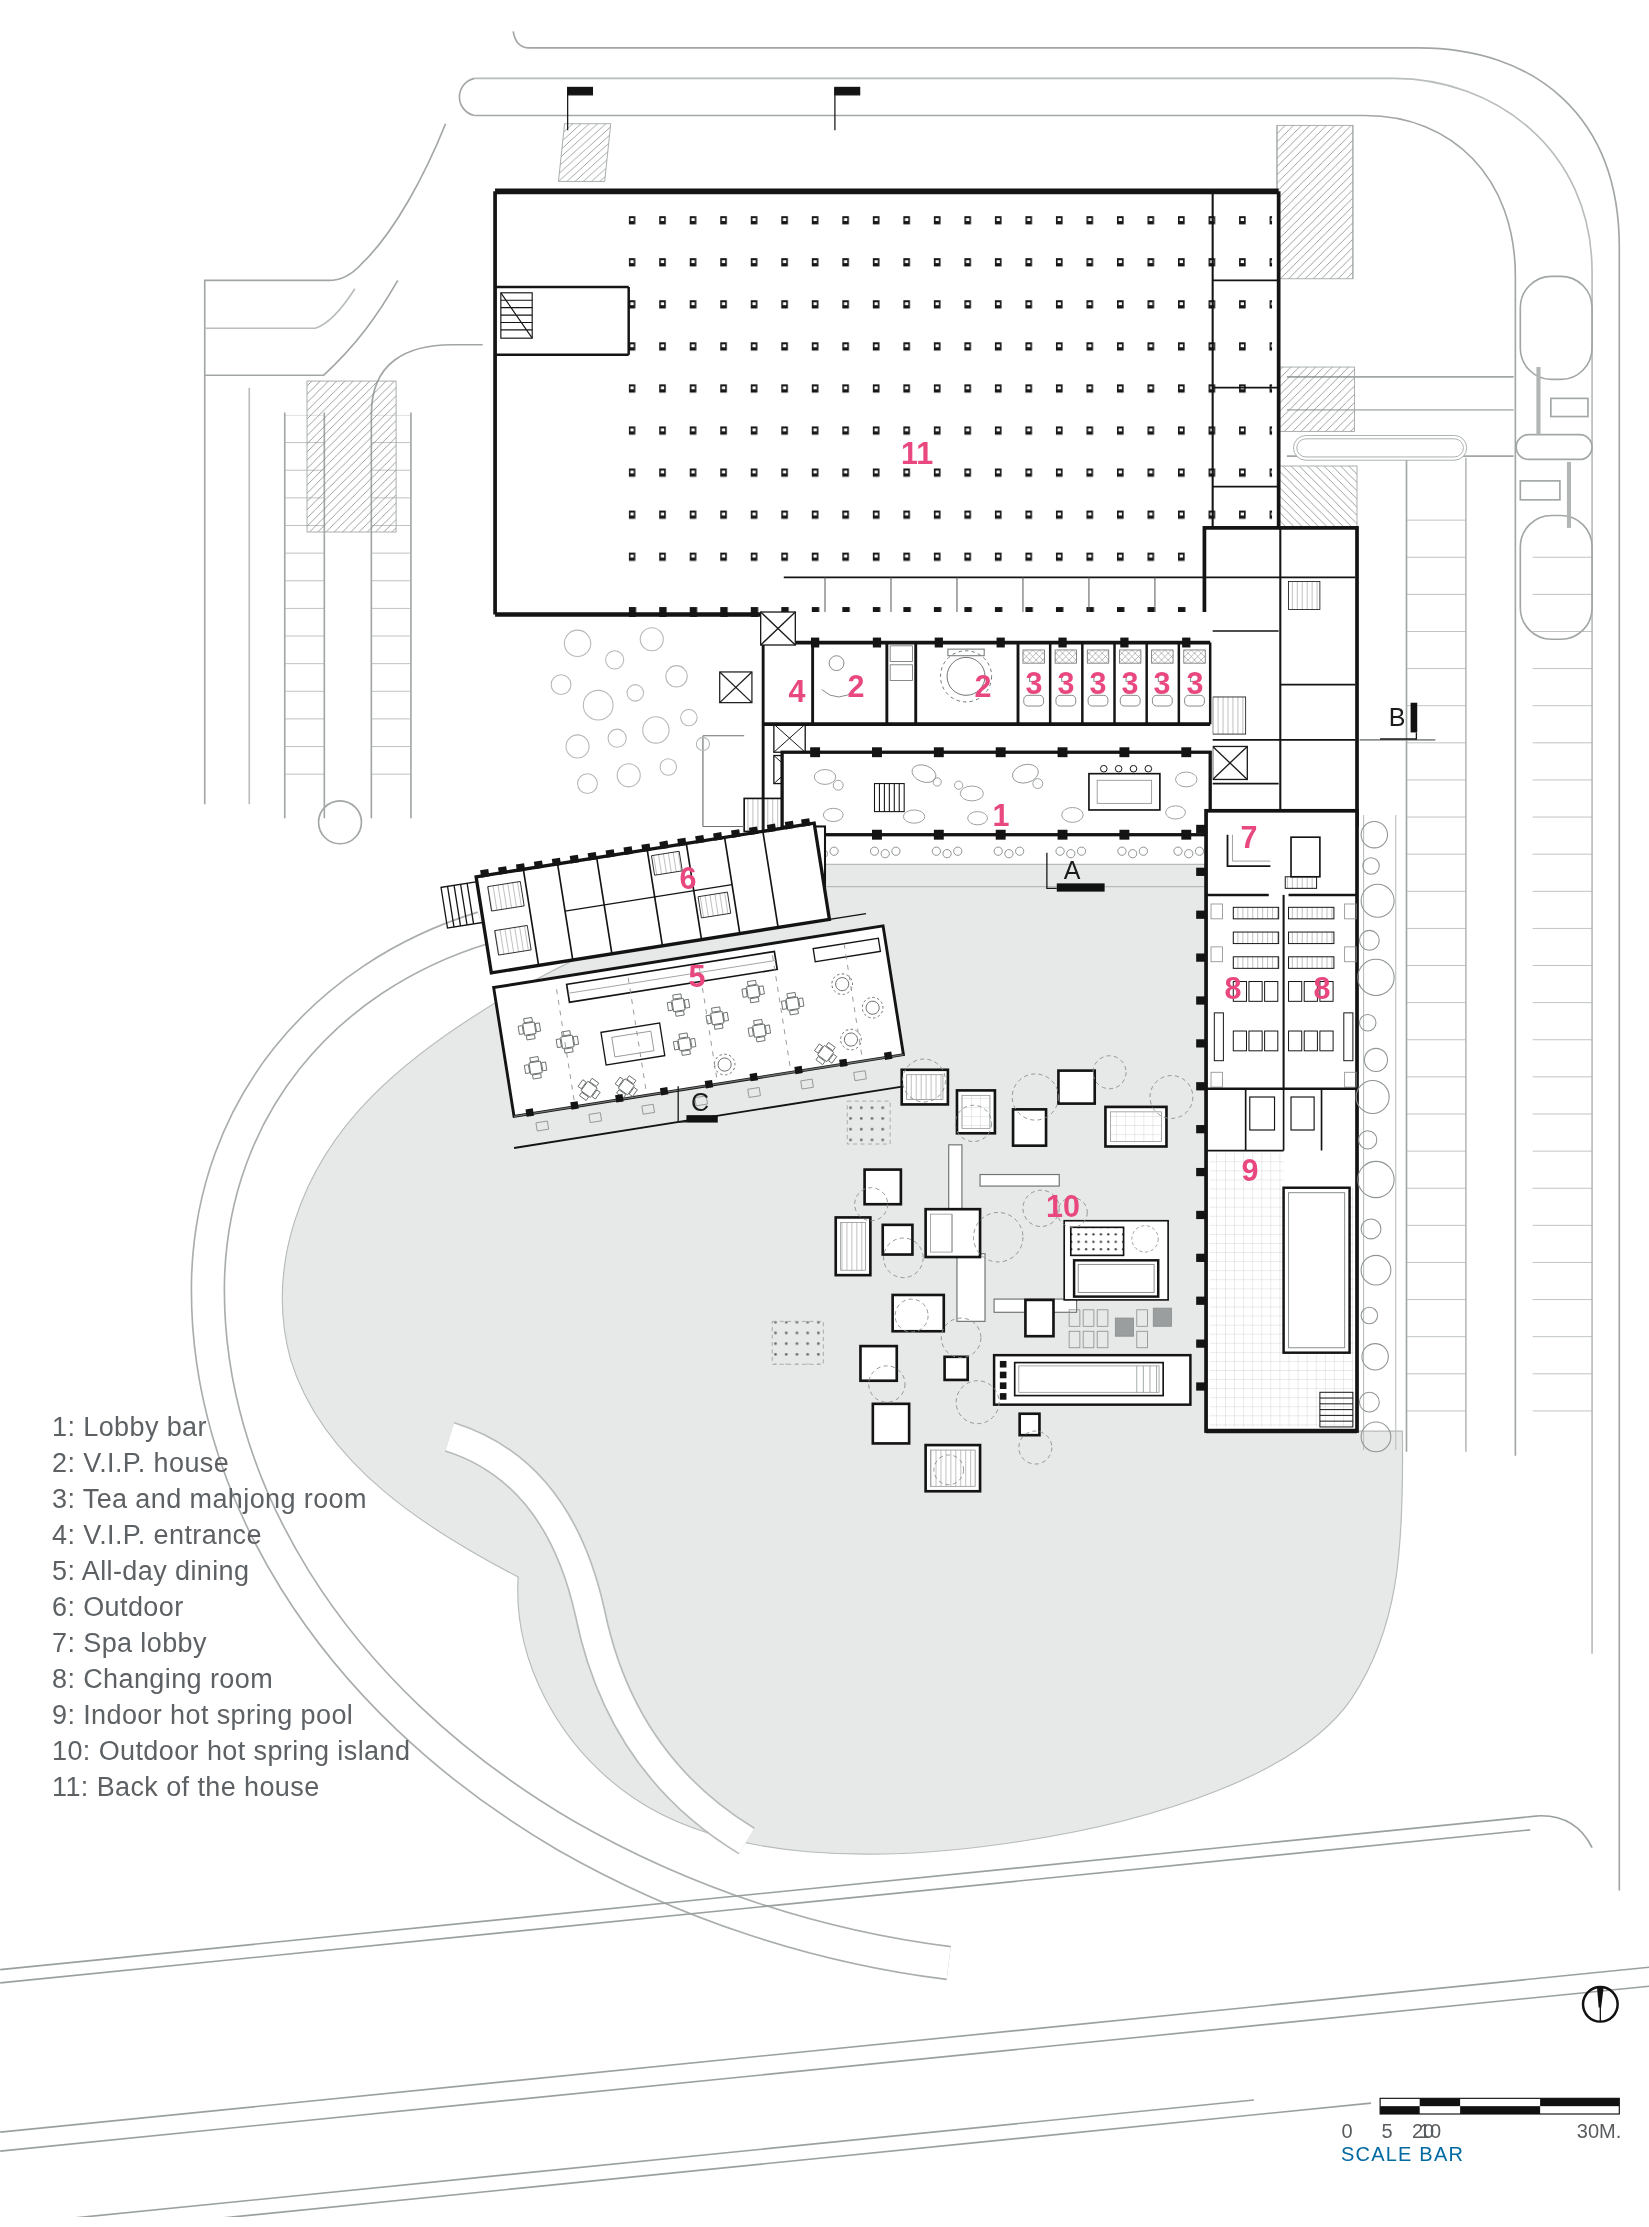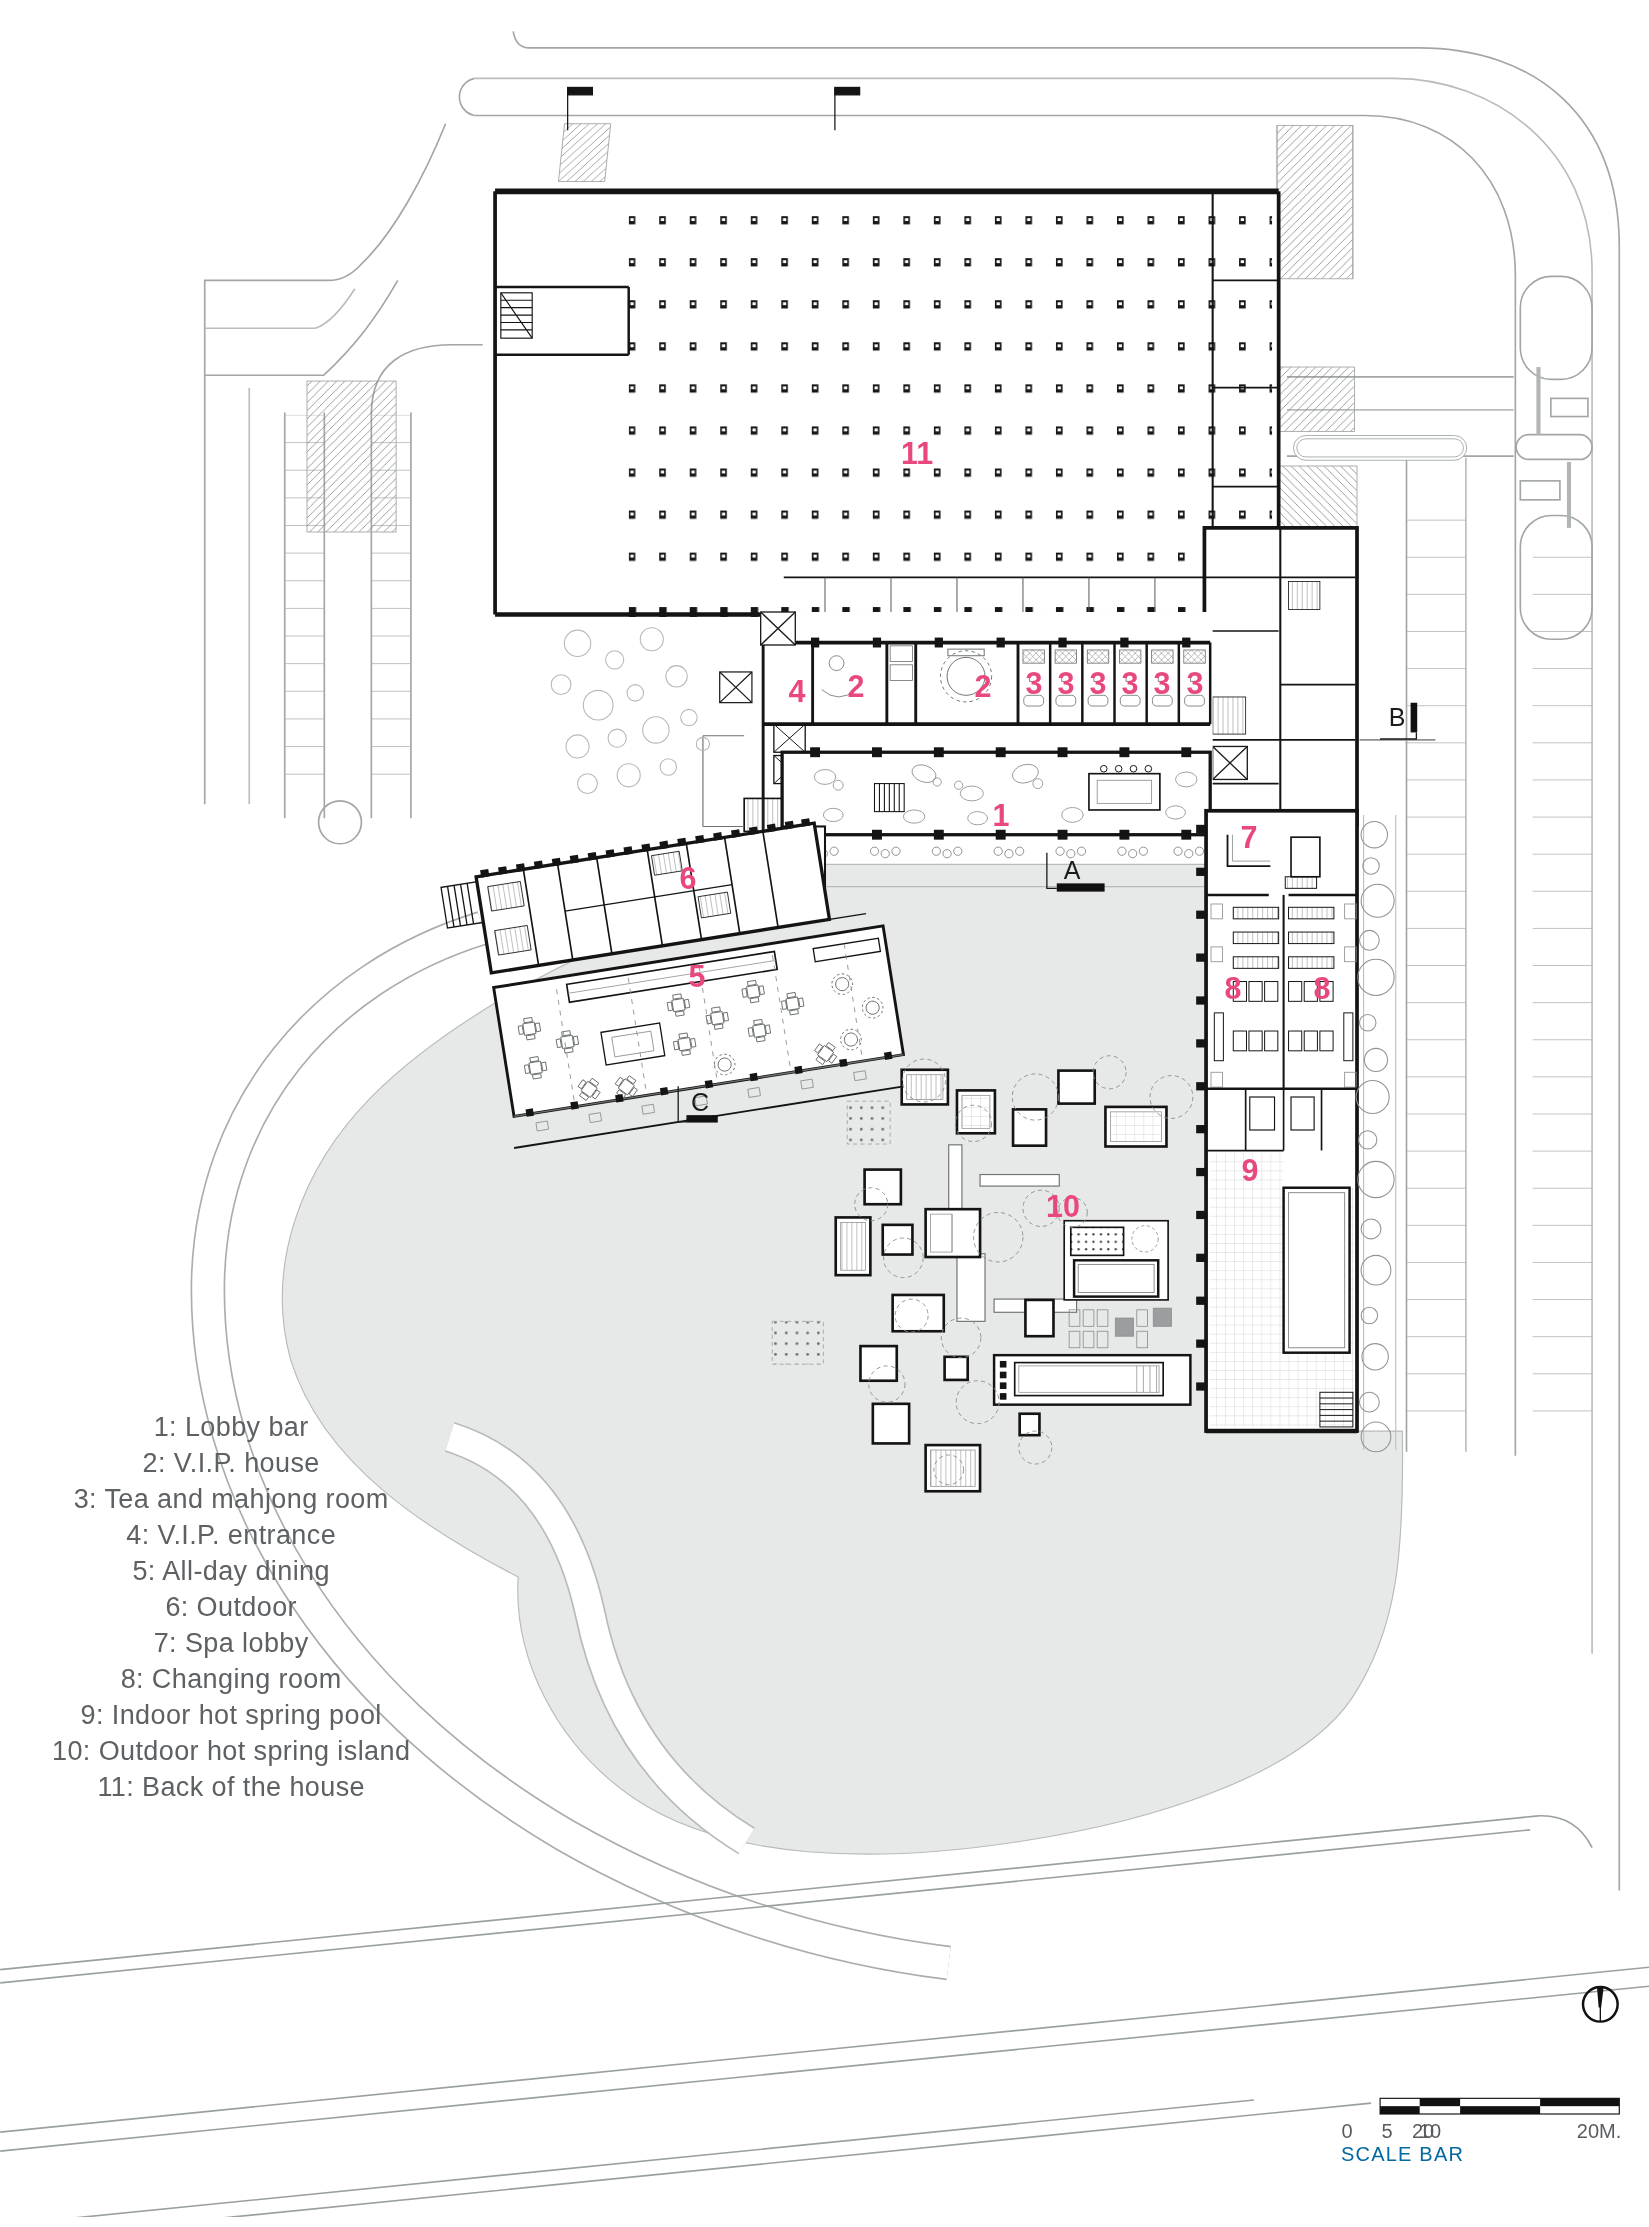--- a/index.html
+++ b/index.html
@@ -1,17 +1,17 @@
 <!DOCTYPE html>
 <html style="font-size:13.2px"><head>
 <meta charset="utf-8">
 <style>
   html,body{margin:0;padding:0;background:#fff;}
   .canvas{position:relative;width:1650px;height:2217px;background:#ffffff;overflow:hidden;
-          font-family:"Liberation Sans",sans-serif;text-align:center;}
+          font-family:"Liberation Sans",sans-serif;}
   .plan-svg{position:absolute;left:0;top:0;}
   .mk{position:absolute;transform:translate(-50%,-50%);color:#e8487f;font-weight:bold;
       font-size:30.5px;letter-spacing:0;}
   .sec{position:absolute;transform:translate(-50%,-50%);color:#1b1b1b;font-weight:500;
       font-size:25px;}
   .legend{position:absolute;left:40px;top:1409px;color:#5d6164;font-size:27px;
       line-height:36px;font-weight:400;letter-spacing:0.4px;white-space:nowrap;margin-left:12px;}
   .title{position:absolute;left:830px;top:2044px;color:#66696c;font-size:33px;
       font-weight:bold;letter-spacing:0.8px;white-space:nowrap;}
   .tick{position:absolute;transform:translateX(-50%);color:#595c5e;font-size:20px;
@@ -699,17 +699,17 @@
   <div>9: Indoor hot spring pool</div>
   <div>10: Outdoor hot spring island</div>
   <div>11: Back of the house</div>
 </div>
 
 
 <div class="tick" style="left:1347px">0</div>
 <div class="tick" style="left:1387px">5</div>
 <div class="tick" style="left:1430px">10</div>
 <div class="tick" style="left:1423px">20</div>
-<div class="tick" style="left:1599px">20M.</div>
+<div class="tick" style="left:1599px">30M.</div>
 <div class="scale-caption">SCALE BAR</div>
 
 </div>
 
 
 </body></html>

